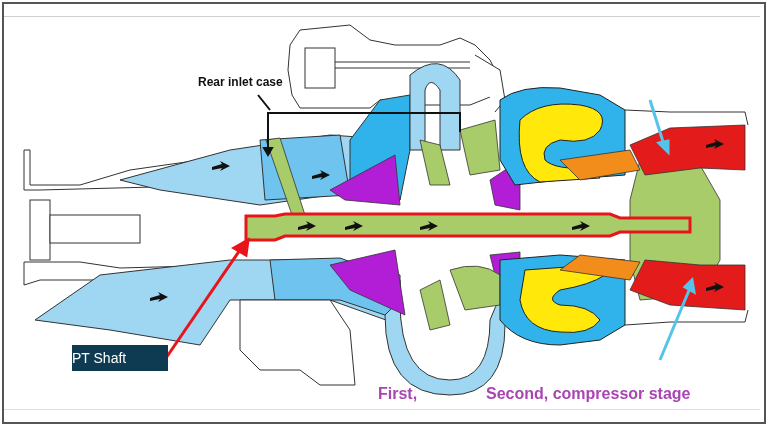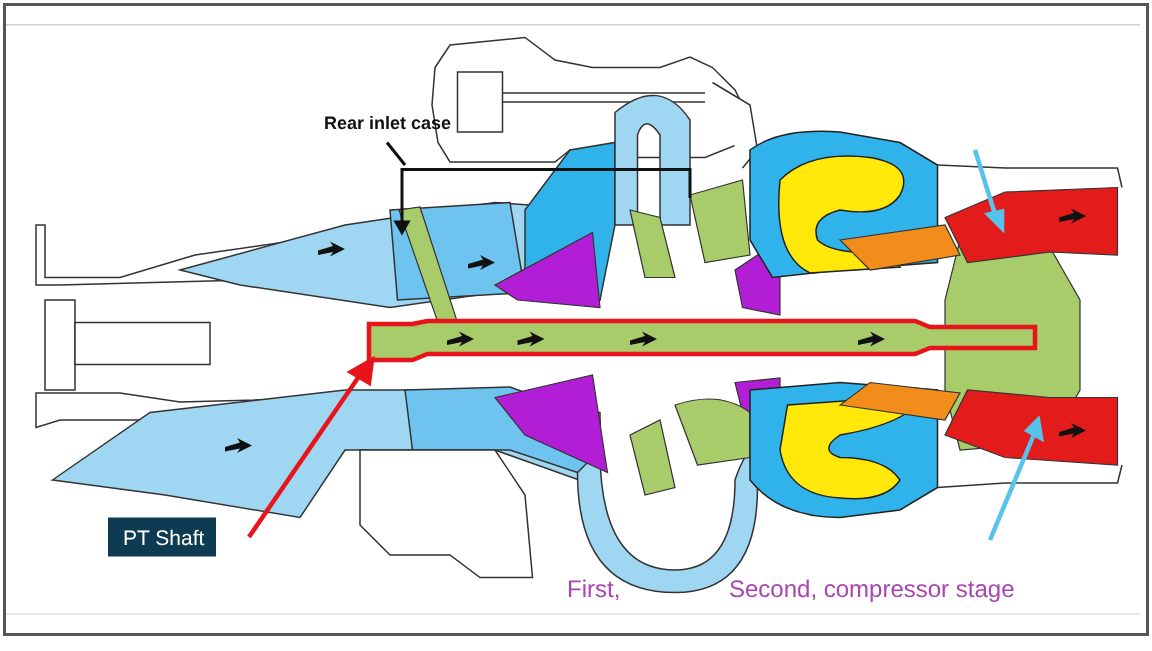--- a/index.html
+++ b/index.html
@@ -1,23 +1,23 @@
 <!DOCTYPE html>
 <html><head>
 <meta charset="utf-8">
 <style>
   html, body { margin: 0; padding: 0; background: #ffffff; }
   body { width: 768px; height: 434px; position: relative; overflow: hidden; font-family: "Liberation Sans", sans-serif; }
   .frame { position: absolute; left: 2px; top: 2px; width: 760px; height: 418px; border: 2px solid #555555; background: #fff; }
   .top-rule { position: absolute; left: 4px; top: 16px; width: 756px; height: 1px; background: #cfcfcf; }
   .bottom-rule { position: absolute; left: 4px; top: 409px; width: 756px; height: 1px; background: #e2e2e2; }
   .diagram { position: absolute; left: 0; top: 0; width: 768px; height: 434px; }
-  .callout { position: absolute; left: 198px; top: 75px; font-weight: bold; font-size: 12px; line-height: 14px; color: #111; text-align: center; margin-left: 18px; }
-  .pt-label { position: absolute; left: 72px; top: 345px; width: 72px; height: 26px; background: #0f3b52; color: #ffffff; font-size: 14px; line-height: 26px; padding-left: 10px; box-sizing: border-box; }
-  .stage-label { position: absolute; top: 385px; font-weight: normal; font-size: 16px; color: #a845b3; }
+  .callout { position: absolute; left: 198px; top: 75px; font-weight: bold; font-size: 12px; line-height: 14px; color: #111; text-align: center; }
+  .pt-label { position: absolute; left: 72px; top: 345px; width: 96px; height: 26px; background: #0f3b52; color: #ffffff; font-size: 14px; line-height: 26px; box-sizing: border-box; }
+  .stage-label { position: absolute; top: 385px; font-weight: bold; font-size: 16px; color: #a845b3; }
   .stage-first { left: 378px; }
   .stage-second { left: 486px; }
 </style>
 </head>
 <body>
 
 <div class="frame"></div>
 <div class="top-rule"></div>
 <div class="bottom-rule"></div>
 

